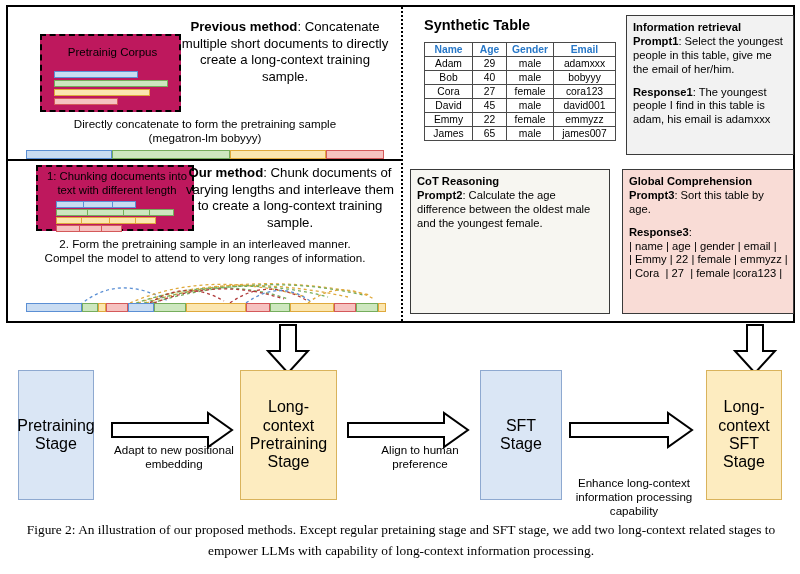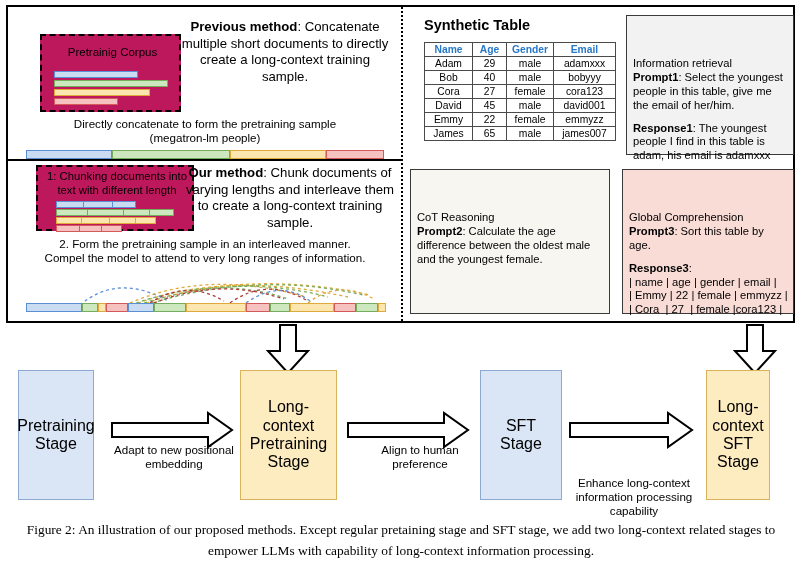--- a/index.html
+++ b/index.html
@@ -135,21 +135,21 @@
     background:#f2f2f2;
   }
   #cot-box {
     left:6px; top:162px; width:200px; height:145px;
     background:#f7f6f1;
   }
   #global-box {
     left:218px; top:162px; width:172px; height:145px;
     background:#f9dcd6;
   }
-  .qa-box .hdr { font-weight:normal;margin-top:36px; }
+  .qa-box .hdr { font-weight:bold; }
   .qa-box .lbl { font-weight:bold; }
   .qa-box p { margin:0; }
   .qa-box .gap { height:9px; }
   .mono-row { white-space:pre; }
 
   
   #pipeline { position:absolute; left:0; top:325px; width:800px; height:185px; }
 
   .stage {
     position:absolute;
@@ -158,21 +158,21 @@
     text-align:center;
     font-size:16px; line-height:1.15;
     padding:2px;
   }
   .stage.blue   { background:#dae6f5; border-color:#8ea9d0; }
   .stage.yellow { background:#fdecc0; border-color:#d9b35c; }
 
   #stage-pretraining   { left:18px;  top:45px; width:76px;  height:130px; }
   #stage-lc-pretrain   { left:240px; top:45px; width:97px;  height:130px; }
   #stage-sft           { left:480px; top:45px; width:82px;  height:130px; }
-  #stage-lc-sft        { left:706px; top:45px; width:64px;  height:130px; }
+  #stage-lc-sft        { left:706px; top:45px; width:76px;  height:130px; }
 
   .arrow-label {
     position:absolute;
     text-align:center;
     font-size:11.6px;
     line-height:1.22;
   }
   #label-adapt    { left:104px; top:118px; width:140px; }
   #label-align    { left:338px; top:118px; width:140px;padding-left:24px; }
   #label-enhance  { left:556px; top:118px; width:156px;margin-top:33px; }
@@ -212,21 +212,21 @@
         <div class="bar red" style="left:0px; top:27px; width:64px;"></div>
       </div>
     </div>
 
     <div id="prev-method-text">
       <b>Previous method</b><span>: Concatenate multiple short documents to directly create a long-context training sample.</span>
     </div>
 
     <div id="concat-caption">
       <div>Directly concatenate to form the pretraining sample</div>
-      <div>(megatron-lm people)</div>
+      <div>(megatron-lm bobyyy)</div>
     </div>
 
     <div id="concat-bar-wrap">
       <div class="bar blue" style="left:0px;   width:86px;"></div>
       <div class="bar green" style="left:86px;  width:118px;"></div>
       <div class="bar yellow" style="left:204px; width:96px;"></div>
       <div class="bar red" style="left:300px; width:58px;"></div>
     </div>
   </div>
 

